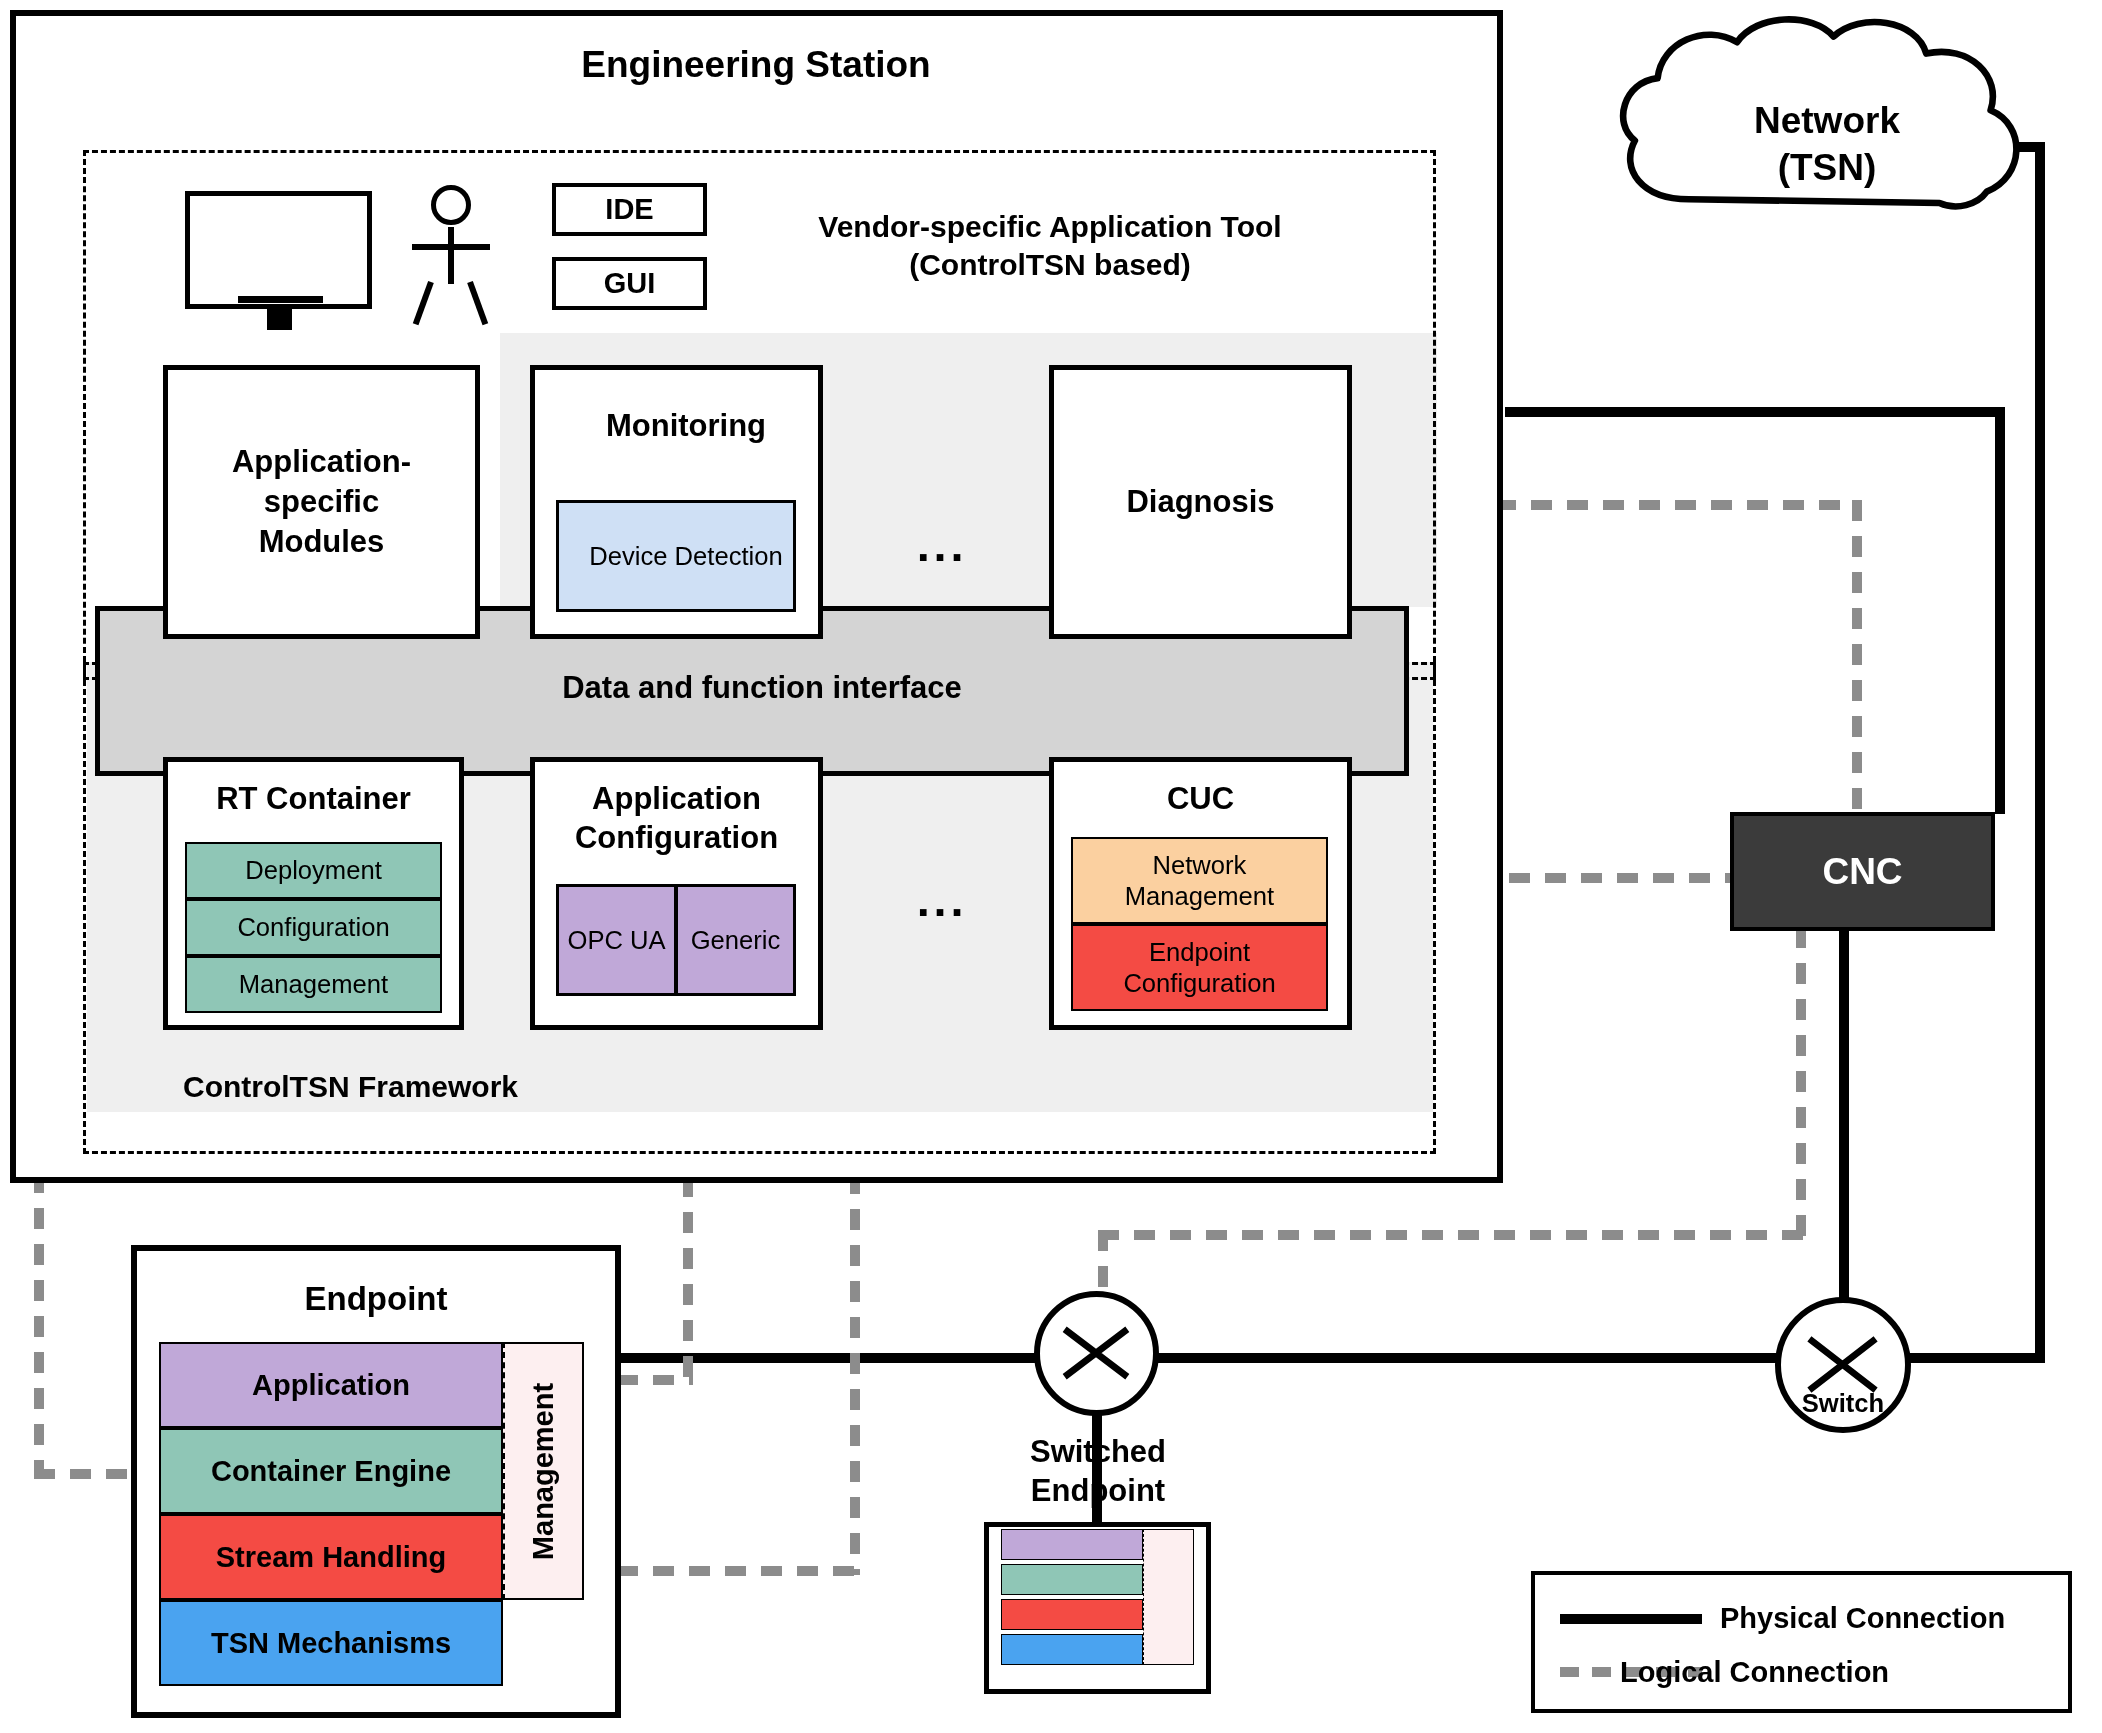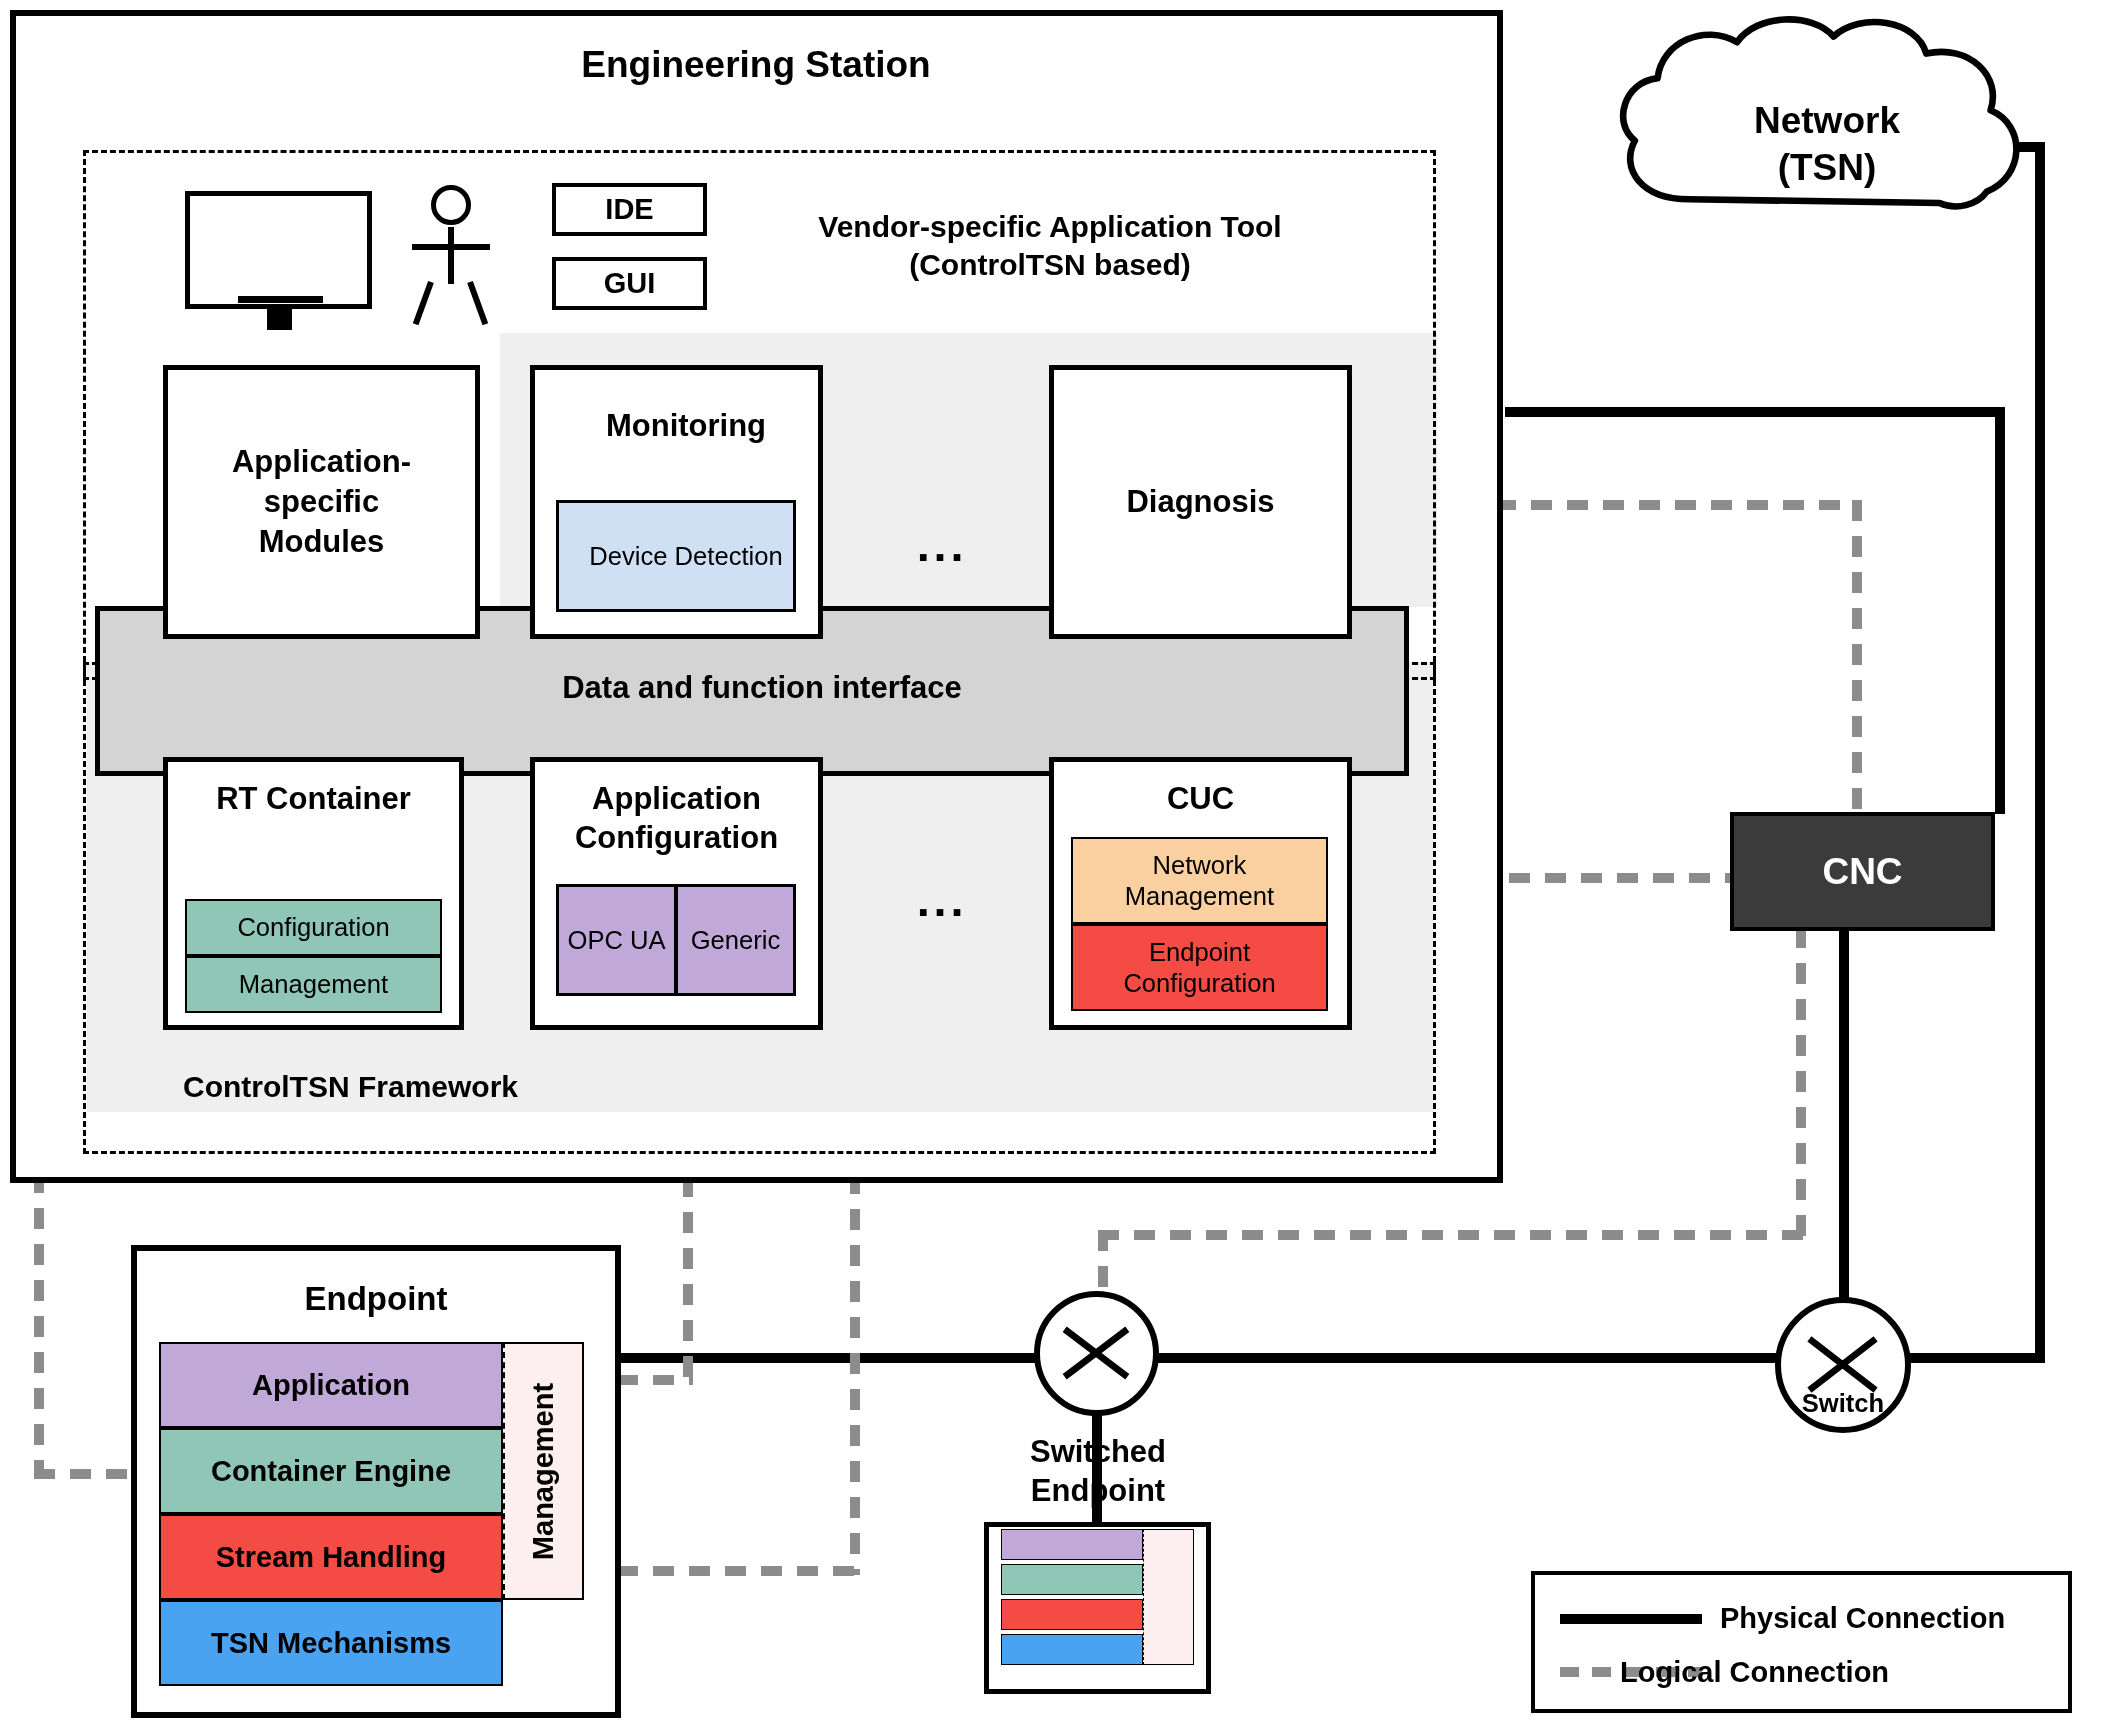--- a/index.html
+++ b/index.html
@@ -415,20 +415,21 @@
   <div class="abs mod-box" id="monitoring"></div>
   <div class="abs ctr" id="monitoring-title">Monitoring</div>
   <div class="abs ctr" id="device-detection">Device Detection</div>
 
   <div class="abs ctr" id="dots-top">...</div>
 
   <div class="abs ctr mod-box" id="diagnosis">Diagnosis</div>
 
   <div class="abs mod-box" id="rt-container"></div>
   <div class="abs ctr" id="rt-title">RT Container</div>
+  <div class="abs ctr rt-seg" id="rt-seg-1">Deployment</div>
   <div class="abs ctr rt-seg" id="rt-seg-2">Configuration</div>
   <div class="abs ctr rt-seg" id="rt-seg-3">Management</div>
 
   <div class="abs mod-box" id="app-config"></div>
   <div class="abs ctr" id="app-config-title">
     <div>
       <div>Application</div>
       <div>Configuration</div>
     </div>
   </div>

